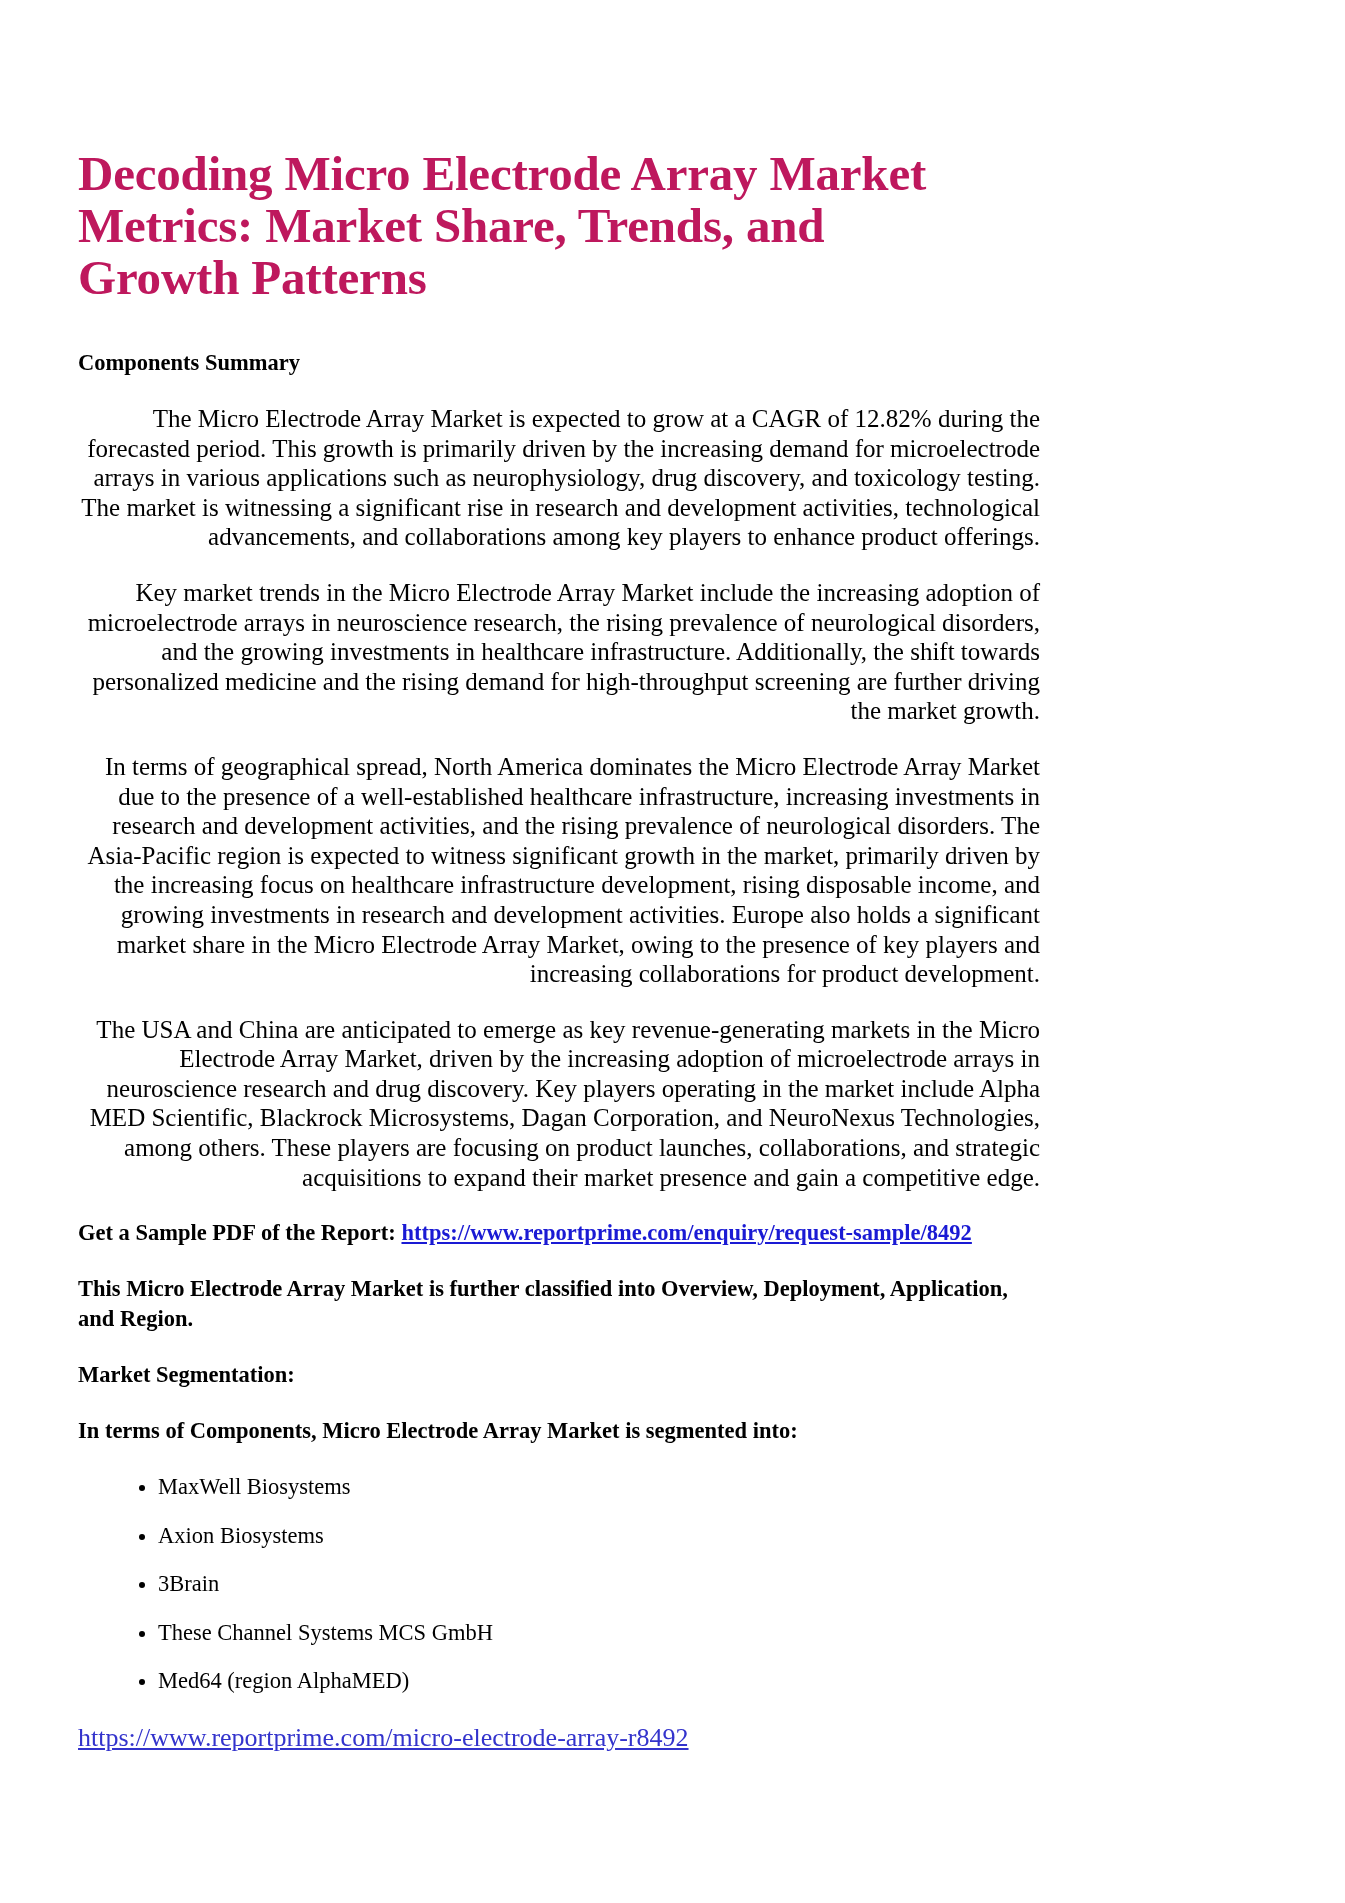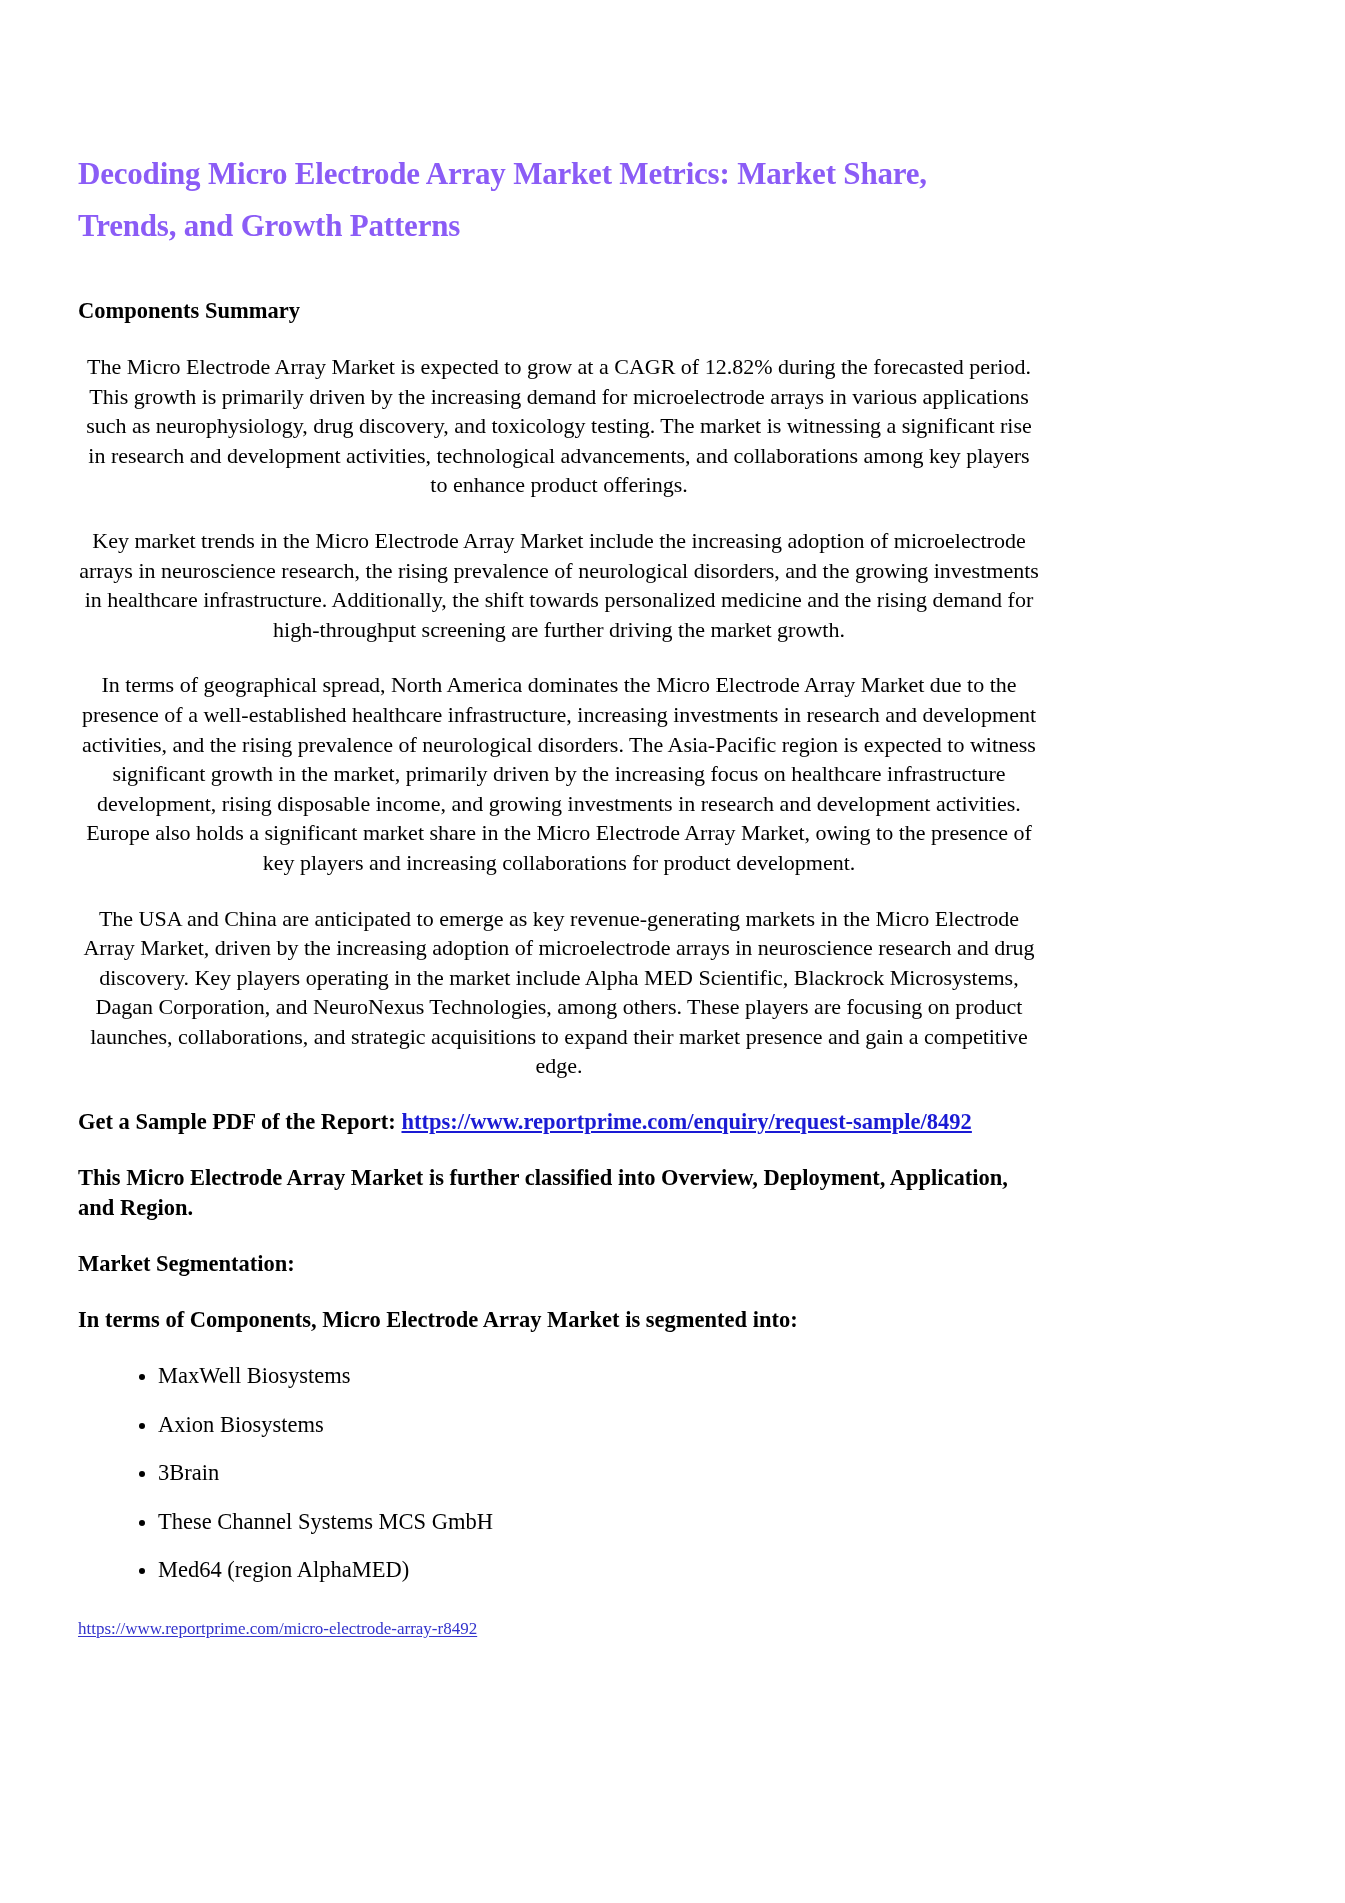--- a/index.html
+++ b/index.html
@@ -21,41 +21,41 @@
     width: 1345px;
     min-height: 1903px;
     background: #ffffff;
     box-sizing: border-box;
     padding: 148px 300px 60px 78px;
   }
 
   .doc-title {
     font-family: "Liberation Serif", "DejaVu Serif", serif;
     font-weight: bold;
-    font-size: 31px;
+    font-size: 49px;
     line-height: 52px;
     letter-spacing: -0.2px;
     margin: 0 0 44px 0;
     max-width: 880px;
-    color: #8b5cf6;
+    color: #be185d;
   }
 
   .section-heading {
     font-weight: bold;
     font-size: 22.5px;
     line-height: 30px;
     margin: 0 0 26px 0;
     color: #000;
   }
 
   p.body-text {
-    font-size: 22px;
+    font-size: 25px;
     line-height: 29.6px;
     margin: 0 0 26px 0;
-    text-align: center;
+    text-align: right;
     color: #000;
     max-width: 962px;
   }
 
   p.body-text:last-of-type {
     margin-bottom: 0;
   }
 
   .lead-bold {
     font-weight: bold;
@@ -73,21 +73,21 @@
     word-break: break-all;
   }
 
   .doc-link.bold {
     font-weight: bold;
     color: #1a1ad4;
   }
 
   .doc-link.plain {
     font-weight: normal;
-    font-size: 17px;
+    font-size: 26px;
     color: #3333cc;
   }
 
   ul.segment-list {
     margin: 0 0 26px 0;
     padding: 0 0 0 62px;
     list-style: disc outside;
   }
 
   ul.segment-list li {

